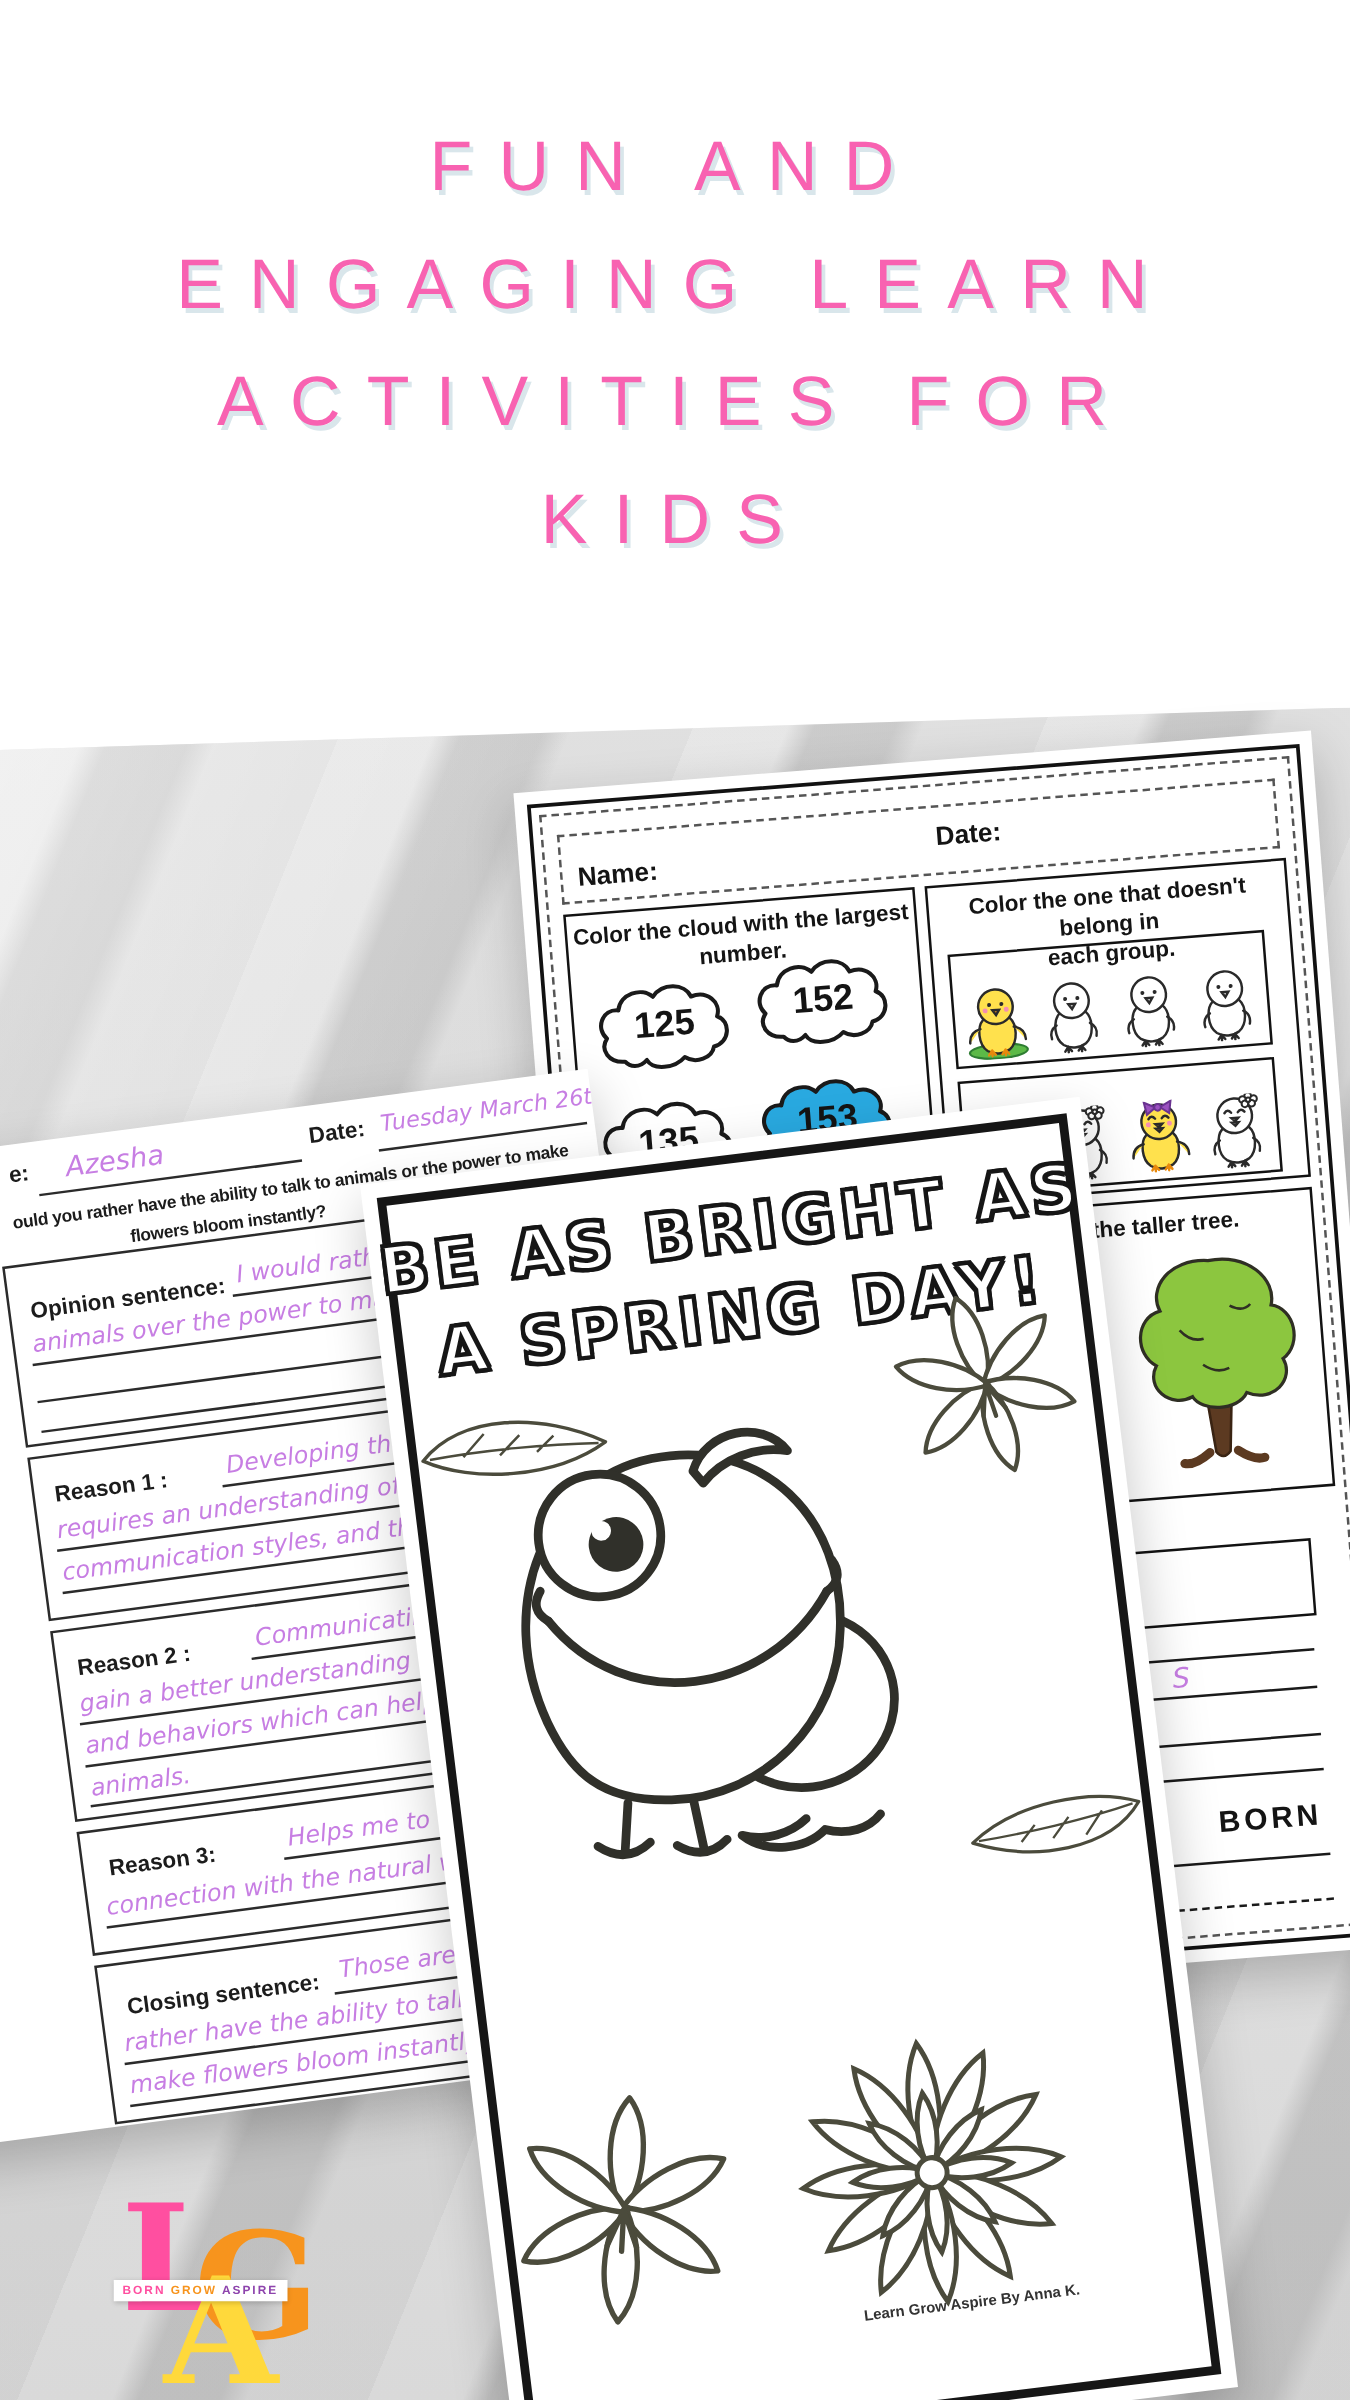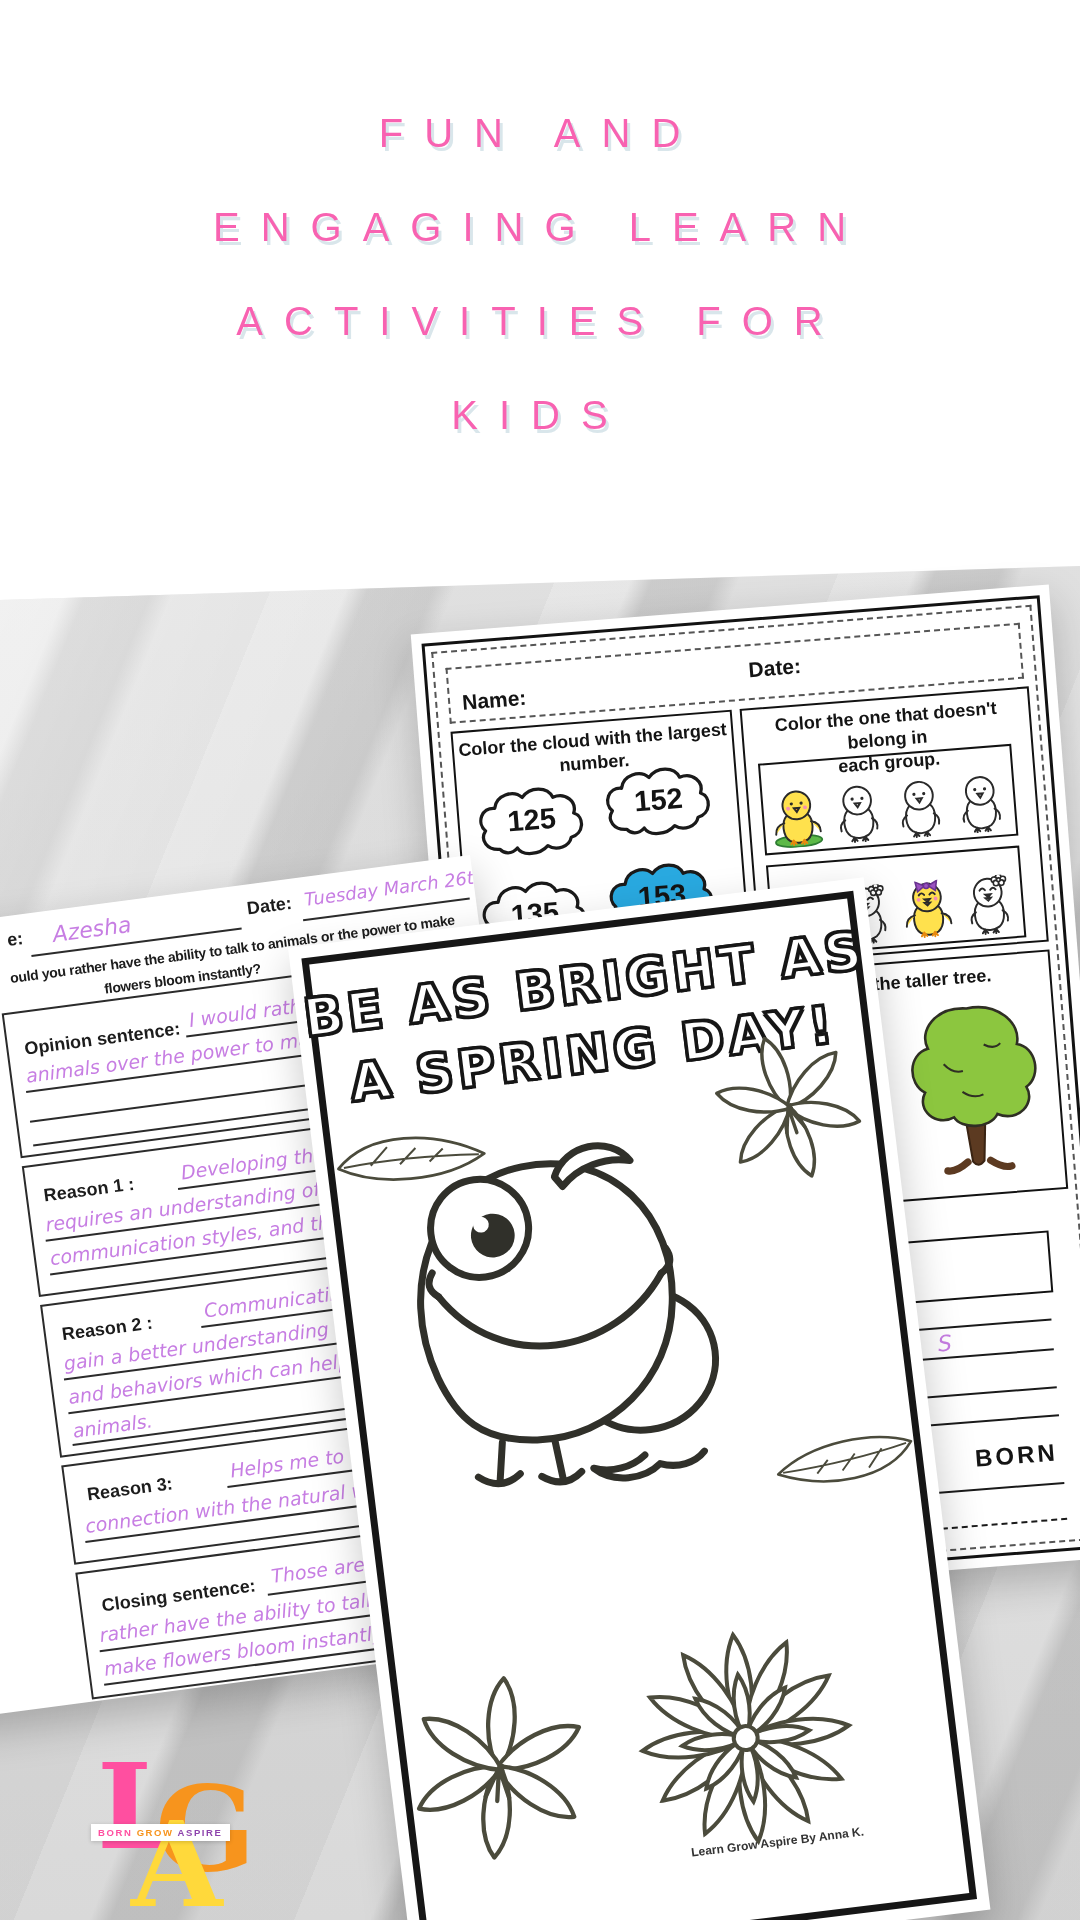--- a/index.html
+++ b/index.html
@@ -1,21 +1,21 @@
 <!DOCTYPE html>
 <html><head>
 <meta charset="utf-8">
 <style>
   html,body{margin:0;padding:0;background:#fff;}
   .canvas{position:relative;width:1080px;height:1920px;overflow:hidden;background:#fff;
           font-family:"Liberation Sans",sans-serif;}
 
   
   .title-block{position:absolute;left:0;top:86px;width:1080px;text-align:center;}
-  .title-line{font-family:"Liberation Sans",sans-serif;font-weight:400;font-size:40px;
+  .title-line{font-family:"Liberation Sans",sans-serif;font-weight:400;font-size:56px;
               letter-spacing:21px;line-height:94px;color:#F862B1;
               text-shadow:3px 4px 0 #D9E6EB;white-space:nowrap;}
 
   
   .photo{position:absolute;left:0;top:566px;width:1080px;height:1354px;
          clip-path:polygon(0 34px,1080px 0,1080px 1354px,0 1354px);
          background:
            linear-gradient(115deg,rgba(255,255,255,.45) 0%,rgba(255,255,255,0) 28%),
            repeating-linear-gradient(112deg,rgba(255,255,255,.30) 0 70px,rgba(172,172,172,.35) 90px 150px,rgba(235,235,235,.25) 170px 260px),
            linear-gradient(180deg,#dcdcdc 0%,#d2d2d2 55%,#c9c9c9 100%);}

